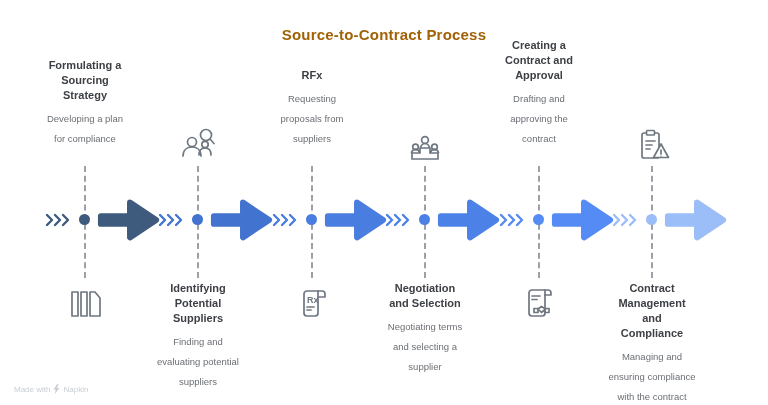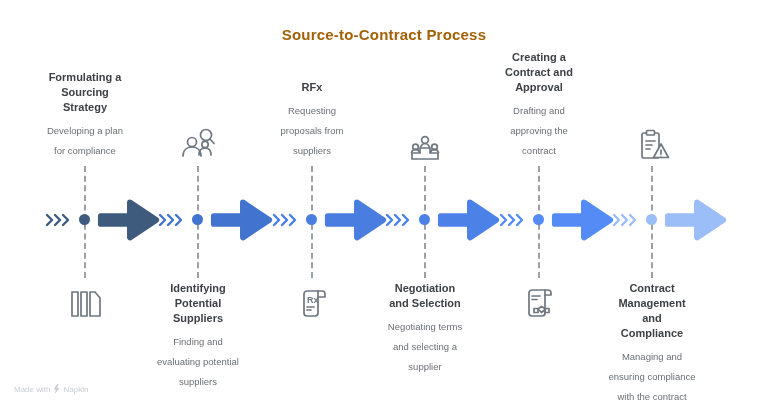--- a/index.html
+++ b/index.html
@@ -7,21 +7,21 @@
     position:relative;width:768px;height:405px;background:#ffffff;overflow:hidden;
     font-family:"Liberation Sans", sans-serif;
   }
   .main-title{
     position:absolute;top:26px;left:0;width:768px;text-align:center;
     font-size:15px;font-weight:bold;color:#a16207;letter-spacing:.2px;
   }
   .stage{position:absolute;top:0;bottom:0;width:114px;}
   .s1{left:28px}.s2{left:141px}.s3{left:255px}.s4{left:368px}.s5{left:482px}.s6{left:595px}
   .textblock{position:absolute;left:-8px;right:-8px;text-align:center;}
-  .textblock.above{bottom:244px;}
+  .textblock.above{bottom:256px;}
   .textblock.below{top:281px;}
   .stitle{
     font-size:11px;font-weight:bold;color:#3d4045;line-height:15px;
     white-space:pre-line;margin-bottom:6px;
   }
   .sdesc{
     font-size:9.5px;color:#6b6f74;line-height:20px;white-space:pre-line;
   }
   .dash{
     position:absolute;left:56px;top:166px;height:112px;width:0;

